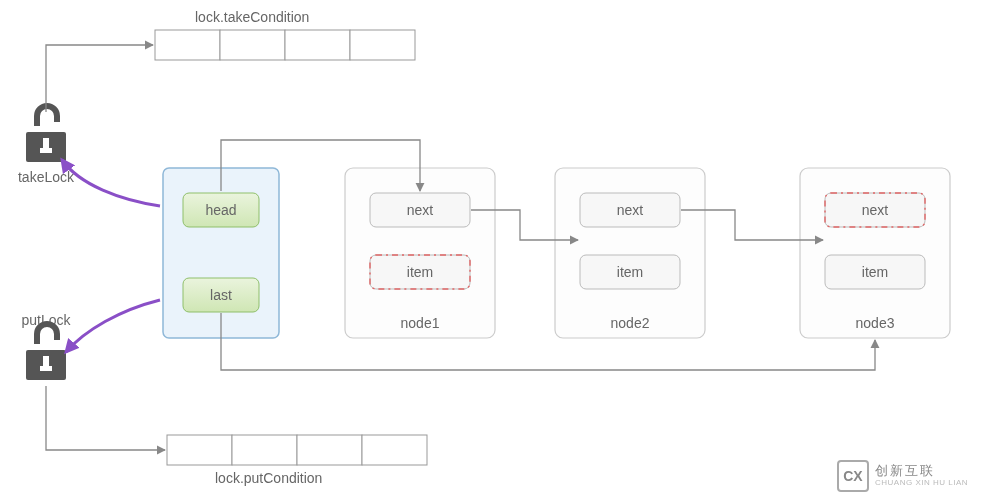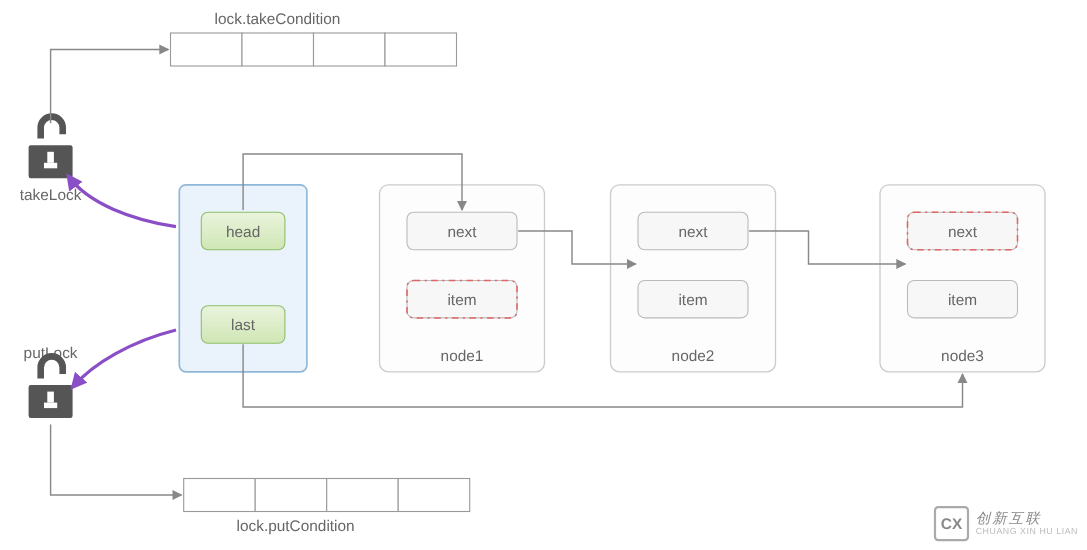--- a/index.html
+++ b/index.html
@@ -21,38 +21,38 @@
   .nodeBox { fill: #fdfdfd; stroke: #ccc; stroke-width: 1.2; rx: 8; ry: 8; }
   .innerBox { fill: #f7f7f7; stroke: #bbb; stroke-width: 1; rx: 6; ry: 6; }
   .greenBox { fill: url(#greenGrad); stroke: #8fbf6a; stroke-width: 1; rx: 6; ry: 6; }
   .redDash { fill: none; stroke: #e06666; stroke-width: 1.4; stroke-dasharray: 6 4 2 4; rx: 6; ry: 6; }
   .queueBlue { fill: #eaf3fb; stroke: #8fb8d8; stroke-width: 1.5; rx: 6; ry: 6; }
   .arrow { stroke: #888; stroke-width: 1.3; fill: none; marker-end: url(#arrowHead); }
   .purpleArrow { stroke: #8a4fc7; stroke-width: 3; fill: none; marker-end: url(#purpleHead); }
   .lockShape { fill: #555; }
   .watermark {
     position: absolute;
-    right: 8px;
+    right: 20px;
     bottom: 8px;
     font-size: 11px;
     color: #999;
     display: flex;
     align-items: center;
   }
   .watermark .cx {
     width: 28px; height: 28px;
     border: 2px solid #aaa;
     border-radius: 4px;
     display: flex; align-items: center; justify-content: center;
     font-weight: bold; font-size: 14px; color: #888;
     margin-right: 6px;
     font-family: Arial, sans-serif;
   }
   .watermark .wtxt { line-height: 1.1; }
-  .watermark .wtxt .zh { font-size: 13px; color: #888; letter-spacing: 2px; font-style: italic; }
+  .watermark .wtxt .zh { font-size: 13px; color: #888; letter-spacing: 2px; }
   .watermark .wtxt .py { font-size: 8px; color: #bbb; letter-spacing: 0.5px; text-align: right; }
 </style>
 </head>
 <body>
 
 <svg width="988" height="500" viewBox="0 0 988 500">
   <defs>
     <linearGradient id="greenGrad" x1="0" y1="0" x2="0" y2="1">
       <stop offset="0%" stop-color="#eaf4dd"></stop>
       <stop offset="100%" stop-color="#cfe6b4"></stop>

